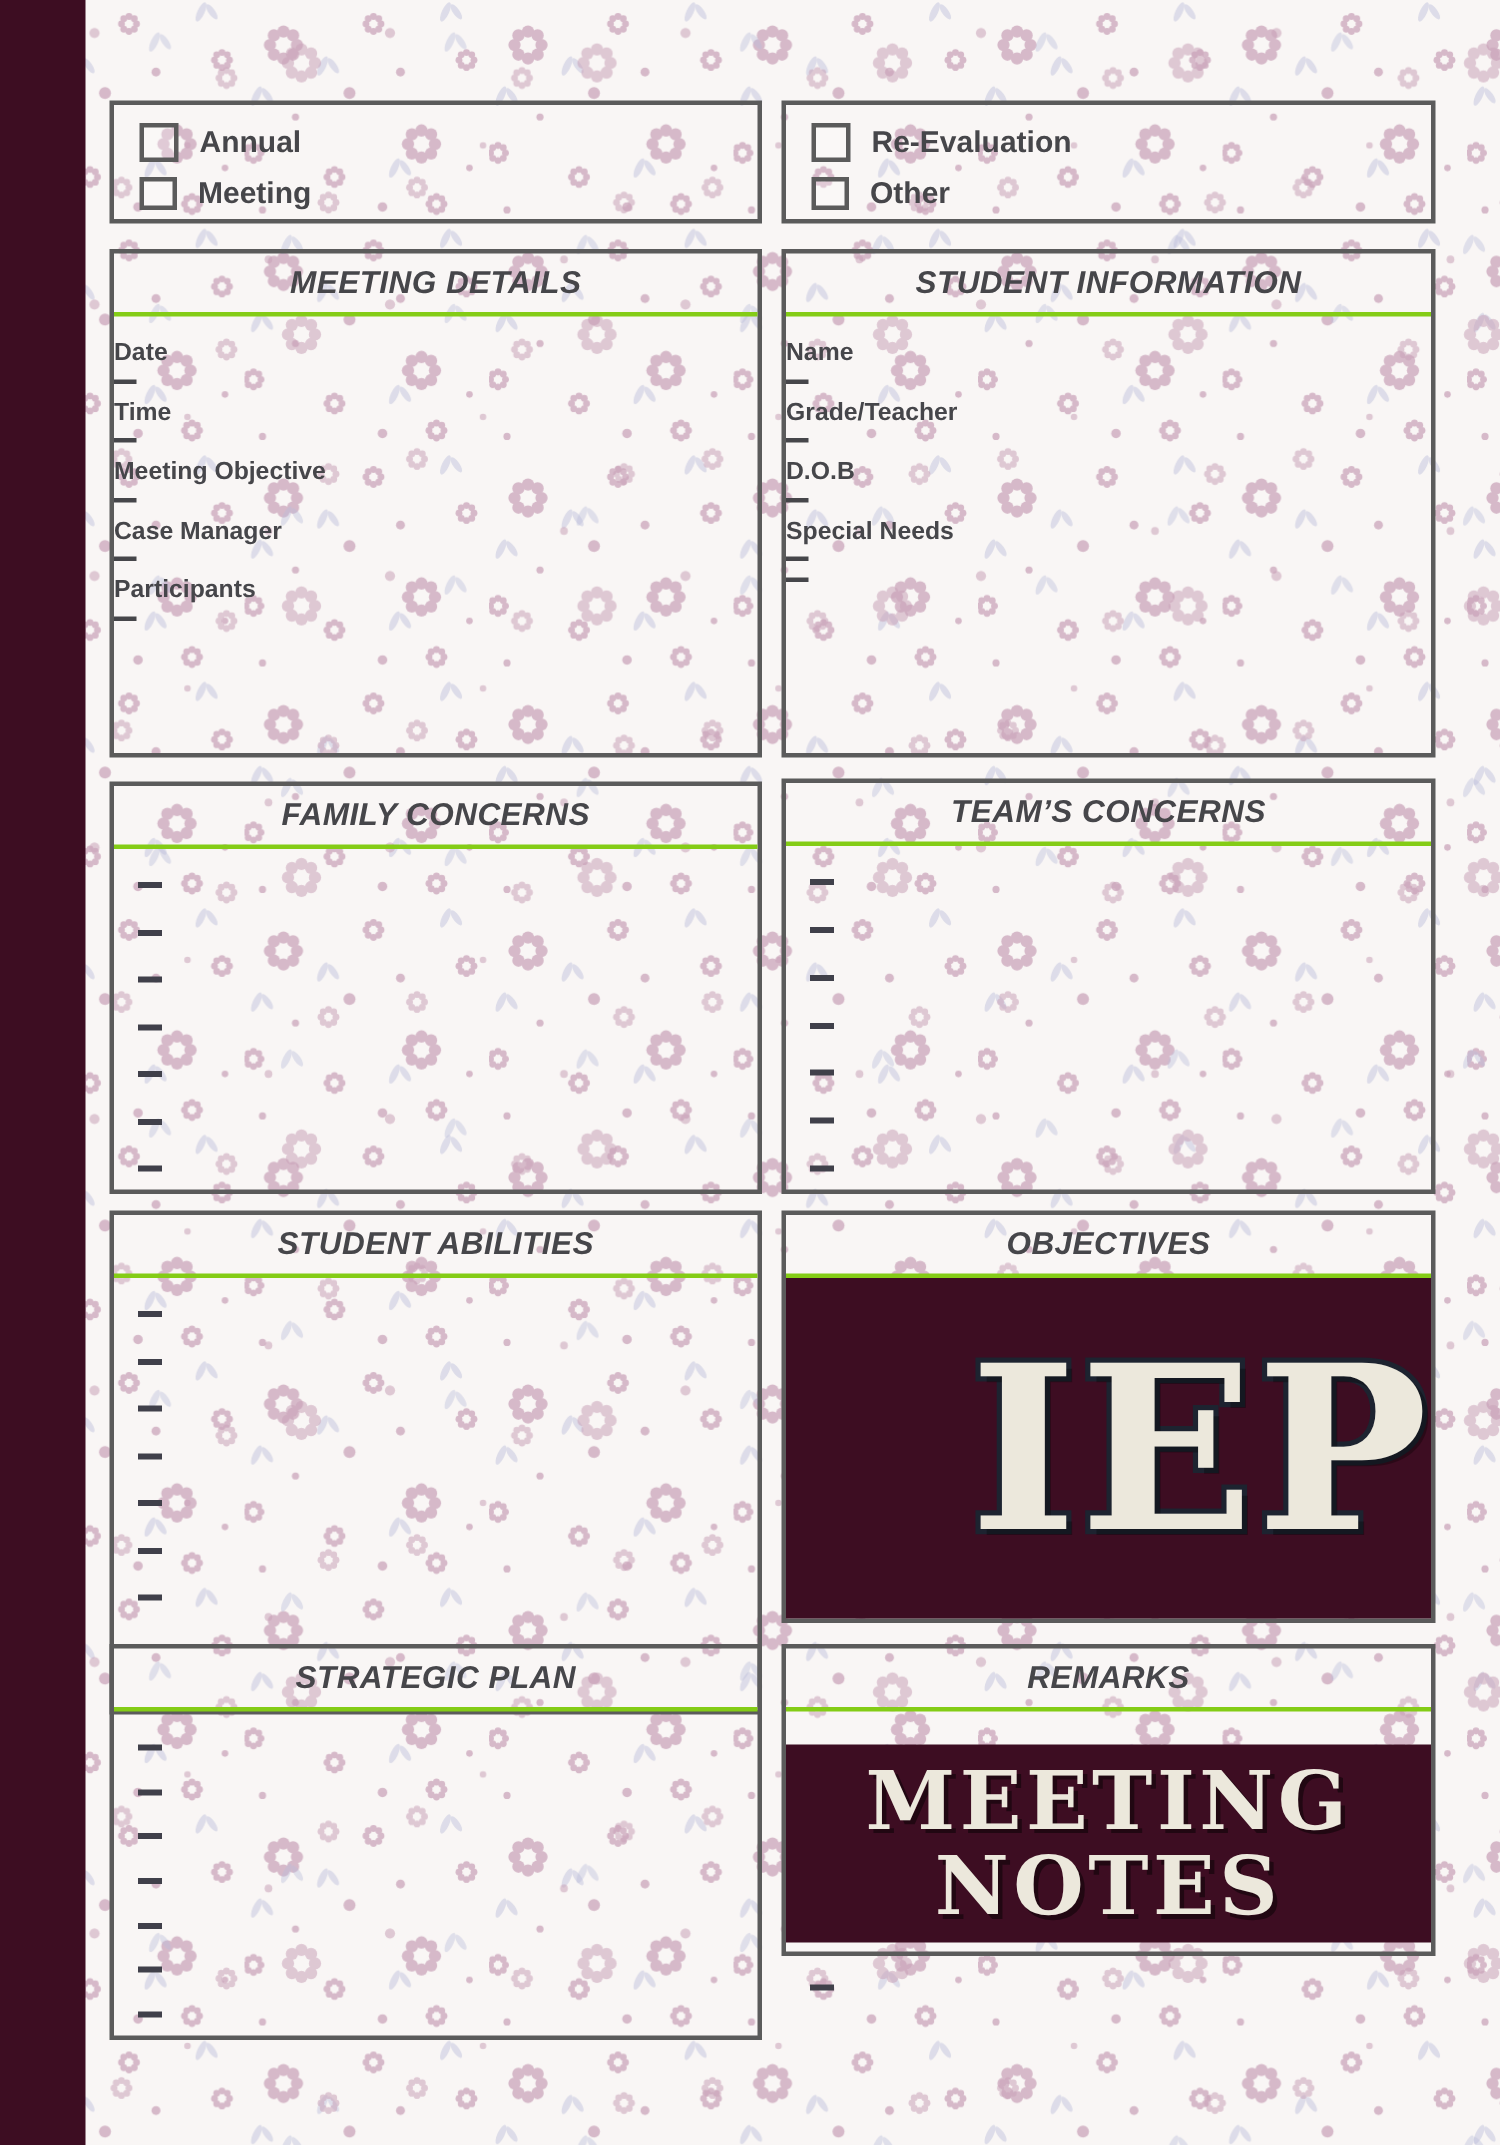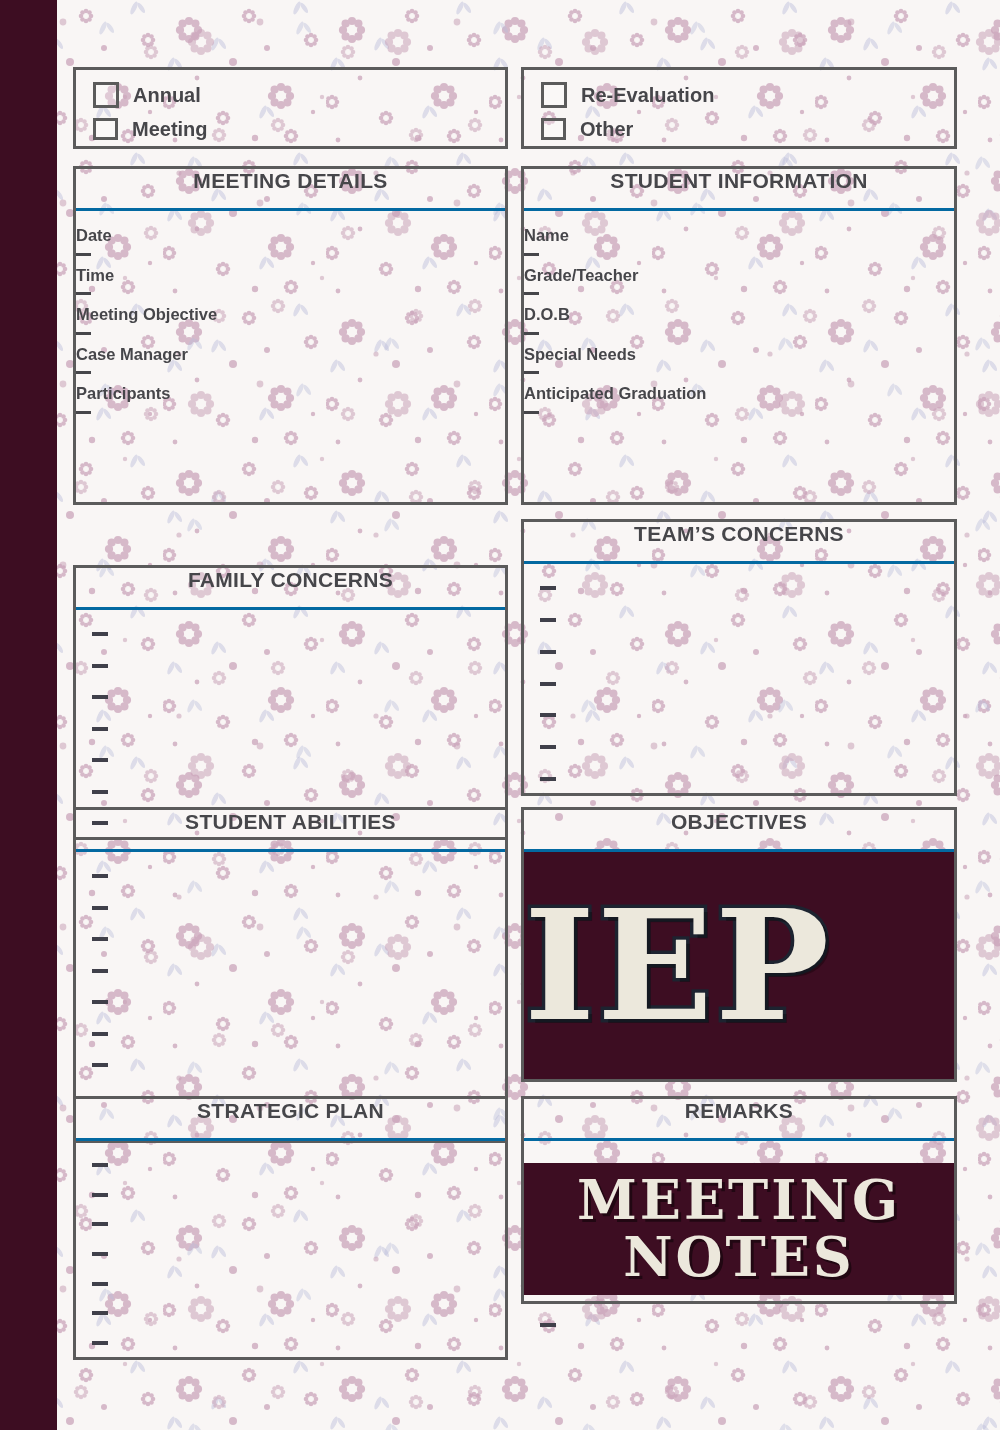--- a/index.html
+++ b/index.html
@@ -38,23 +38,23 @@
 
   .box{
     position:absolute;
     border:3px solid #5b5b5b;
     box-sizing:border-box;
     background:transparent;
   }
   .box-hdr{
     position:absolute;left:0;right:0;top:0;
     height:42px;
-    border-bottom:3px solid #0369a1;
+    border-bottom:3px solid #84cc16;
     box-sizing:border-box;
-    display:flex;justify-content:center;
+    display:flex;align-items:center;justify-content:center;font-style:italic;
   }
   .box-hdr span{
     font-size:21px;
     font-weight:700;
     letter-spacing:.3px;
     color:#46464a;
     text-align:center;
     white-space:nowrap;
   }
   .box-body{
@@ -111,21 +111,21 @@
 
   
   #iep-panel{
     position:absolute;
     background:#3d0d22;
   }
   #iep-word{
     position:absolute;
     left:0;right:0;top:50%;
     transform:translateY(-50%);
-    text-align:left;
+    text-align:right;
     font-family:"DejaVu Serif", serif;
     font-weight:700;
     font-size:152px;
     line-height:1;
     letter-spacing:2px;
     color:#ece8dc;
     -webkit-text-stroke:7px #1d2330;
     paint-order:stroke fill;
     text-shadow:4px 4px 0 rgba(0,0,0,.30);
   }
@@ -295,27 +295,26 @@
       </div>
       <div class="field">
         <div class="field-lbl">D.O.B</div>
         <div class="field-dash"></div>
       </div>
       <div class="field">
         <div class="field-lbl">Special Needs</div>
         <div class="field-dash"></div>
       </div>
       <div class="field">
-        <div class="field-lbl">Anticipated Graduation</div>
-        <div class="field-dash"></div>
-      </div>
-    </div>
-  </div>
-
-  <div class="box" style="left:73px;top:521px;width:435px;height:275px;margin-top:44px;">
+        <div class="field-dash"></div>
+      </div>
+    </div>
+  </div>
+
+  <div class="box" style="left:73px;top:521px;width:435px;height:275px;">
     <div class="box-hdr">
       <span>FAMILY CONCERNS</span>
     </div>
     <div class="box-body">
       <div class="dash-list">
           <div class="dash" style="top: 22px;"></div>
           <div class="dash" style="top: 53.5px;"></div>
           <div class="dash" style="top: 85px;"></div>
           <div class="dash" style="top: 116.5px;"></div>
           <div class="dash" style="top: 148px;"></div>

